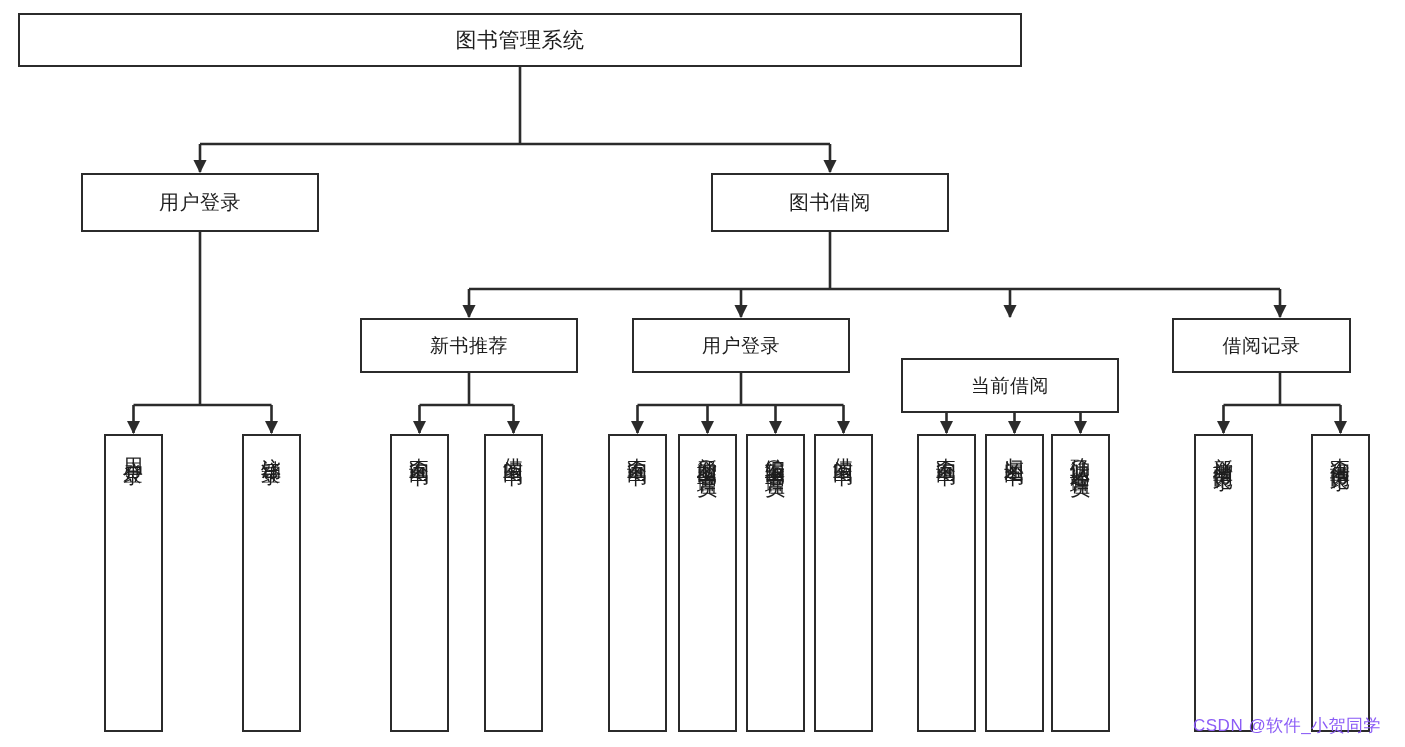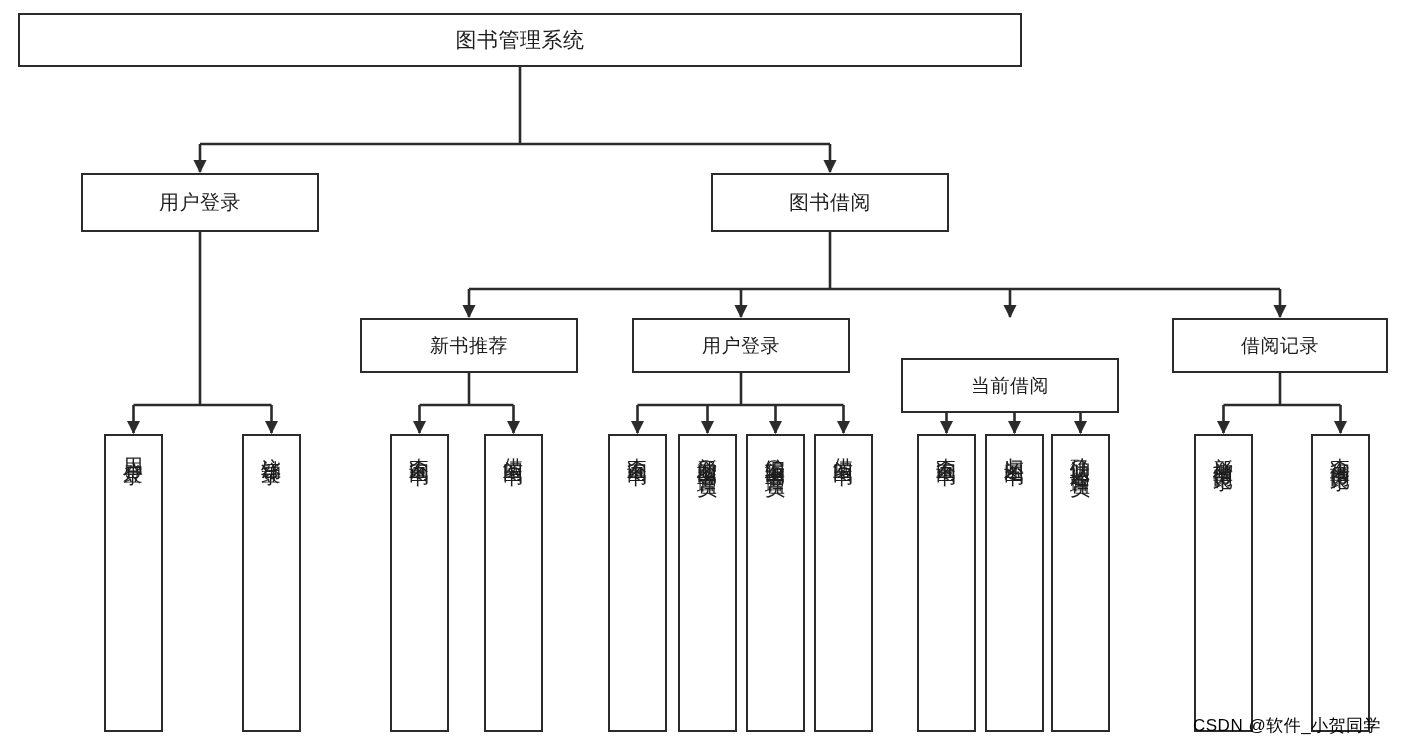--- a/index.html
+++ b/index.html
@@ -55,21 +55,21 @@
     font-size: 20px;
     writing-mode: vertical-rl;
     text-orientation: upright;
     letter-spacing: 3px;
     line-height: 1.0;
     white-space: pre;
   }
   .watermark {
     position: absolute;
     font-size: 17px;
-    color: #000000;
+    color: #8b5cf6;
     white-space: nowrap;
     letter-spacing: 0.5px;
   }
 </style>
 </head>
 <body>
 
 <div id="canvas">
 
   <svg id="edges" viewBox="0 0 1405 747" xmlns="http://www.w3.org/2000/svg">
@@ -127,21 +127,21 @@
       </div>
       <div class="node lvl2" style="left: 360px; top: 318px; width: 218px; height: 55px;">
         <span class="lbl">新书推荐</span>
       </div>
       <div class="node lvl2" style="left: 632px; top: 318px; width: 218px; height: 55px;">
         <span class="lbl">用户登录</span>
       </div>
       <div class="node lvl2" style="left: 901px; top: 318px; width: 218px; height: 55px; margin-top: 40px;">
         <span class="lbl">当前借阅</span>
       </div>
-      <div class="node lvl2" style="left: 1172px; top: 318px; width: 216px; height: 55px;">
+      <div class="node lvl2" style="left: 1172px; top: 318px; width: 179px; height: 55px;">
         <span class="lbl">借阅记录</span>
       </div>
       <div class="node leaf" style="left: 104px; top: 434px; width: 59px; height: 298px;">
         <span class="lbl">用户登录</span>
       </div>
       <div class="node leaf" style="left: 242px; top: 434px; width: 59px; height: 298px;">
         <span class="lbl">注销登录</span>
       </div>
       <div class="node leaf" style="left: 390px; top: 434px; width: 59px; height: 298px;">
         <span class="lbl">查询图书</span>

